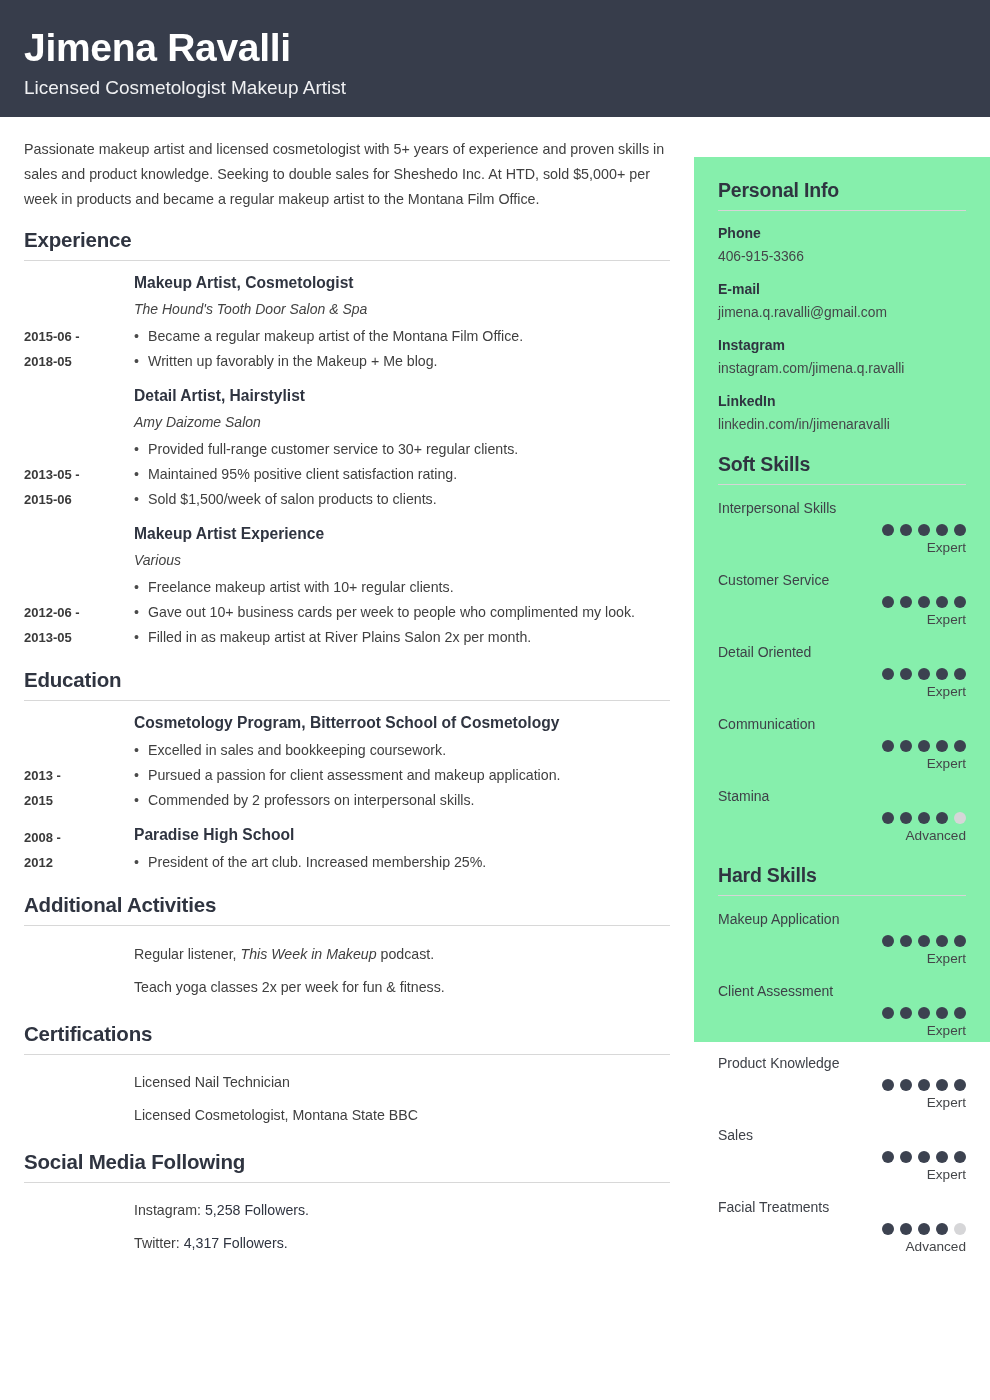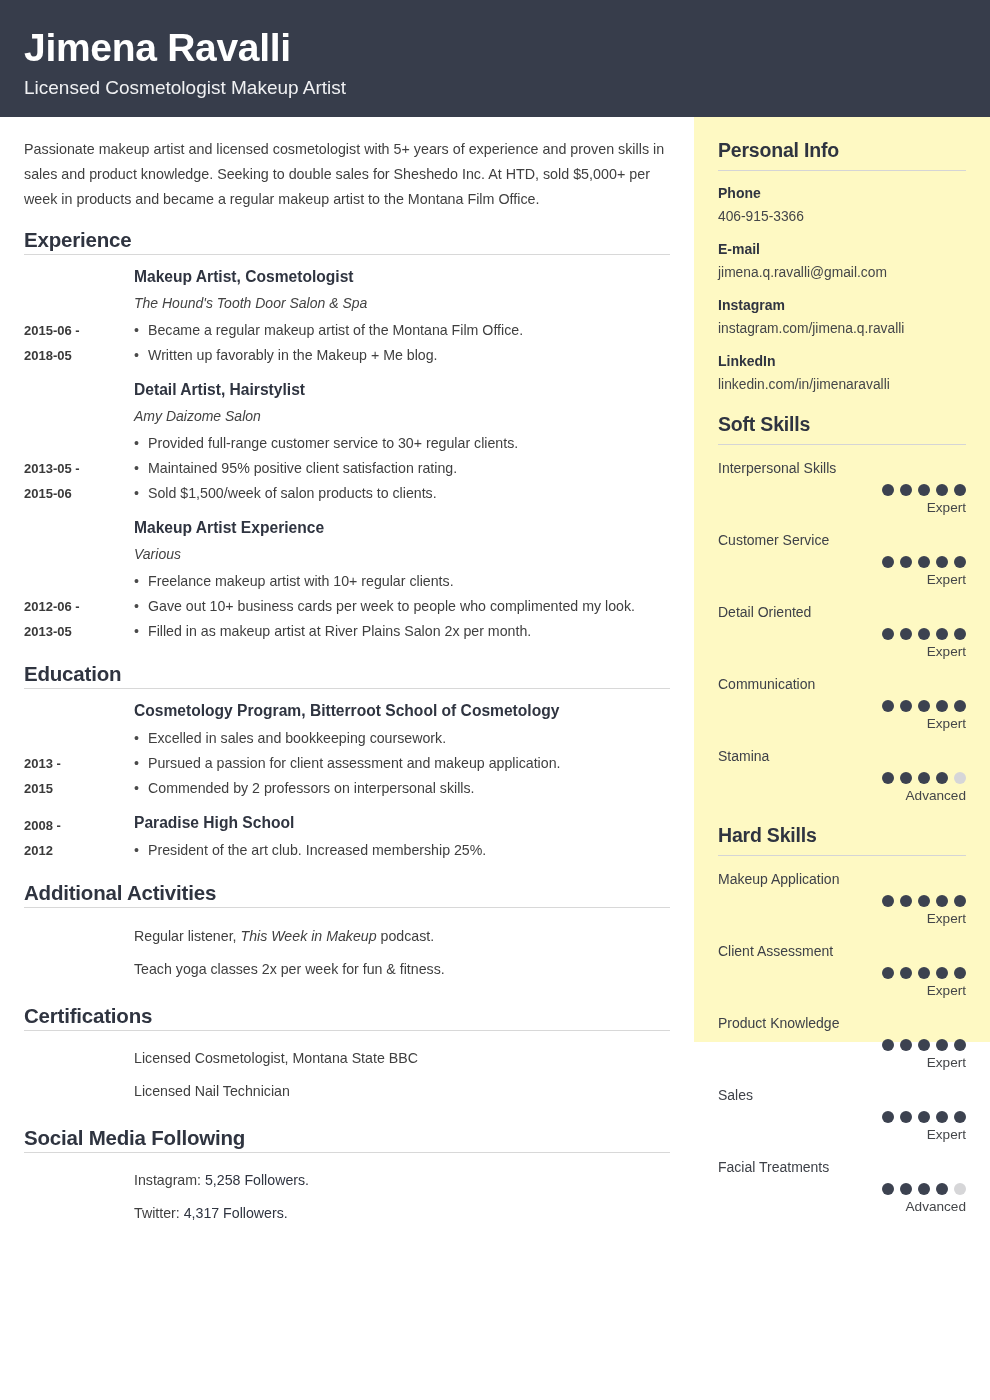--- a/index.html
+++ b/index.html
@@ -47,39 +47,40 @@
     align-items: stretch;
     height: 925px;
   }
   .main-col {
     width: 694px;
     background: #ffffff;
     padding: 20px 24px 0 24px;
   }
   .side-col {
     width: 296px;
-    background: #fef9c3;
+    background: #86efac;
     padding: 22px 24px 0 24px;
+    margin-top: 40px;
   }
 
   
   .summary {
     font-size: 14.3px;
     line-height: 25px;
     color: #3f3f3f;
     margin-bottom: 16px;
   }
 
   
   .sec-head {
     font-size: 20.5px;
     font-weight: bold;
     color: #2f3440;
     letter-spacing: -0.2px;
-    padding-bottom: 2px;
+    padding-bottom: 8px;
     border-bottom: 1px solid #d8d8d8;
     margin-bottom: 11px;
   }
   .sec-block { margin-bottom: 18px; }
 
   
   .entry {
     display: flex;
     align-items: flex-end;
     margin-bottom: 11px;
@@ -311,27 +312,27 @@
             </div>
           </div>
       </div>
 
       <div class="sec-block">
         <div class="sec-head">Certifications</div>
         <div id="certifications-lines">
             <div class="plain-entry">
               <div class="entry-date"></div>
               <div class="entry-body">
+                <div class="plain-line">Licensed Nail Technician</div>
+              </div>
+            </div>
+            <div class="plain-entry">
+              <div class="entry-date"></div>
+              <div class="entry-body">
                 <div class="plain-line">Licensed Cosmetologist, Montana State BBC</div>
-              </div>
-            </div>
-            <div class="plain-entry">
-              <div class="entry-date"></div>
-              <div class="entry-body">
-                <div class="plain-line">Licensed Nail Technician</div>
               </div>
             </div>
           </div>
       </div>
 
       <div class="sec-block">
         <div class="sec-head">Social Media Following</div>
         <div id="social-lines">
             <div class="plain-entry">
               <div class="entry-date"></div>

